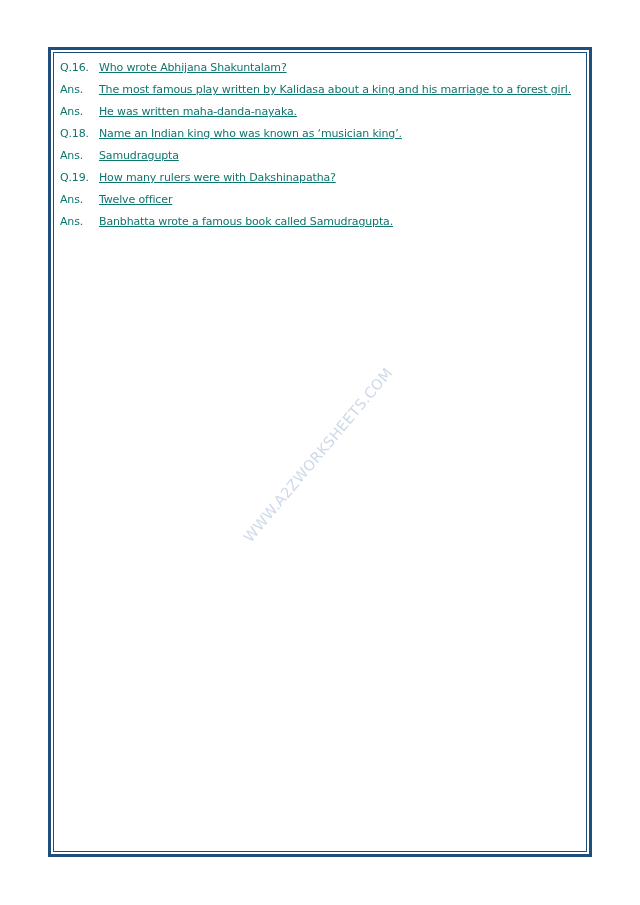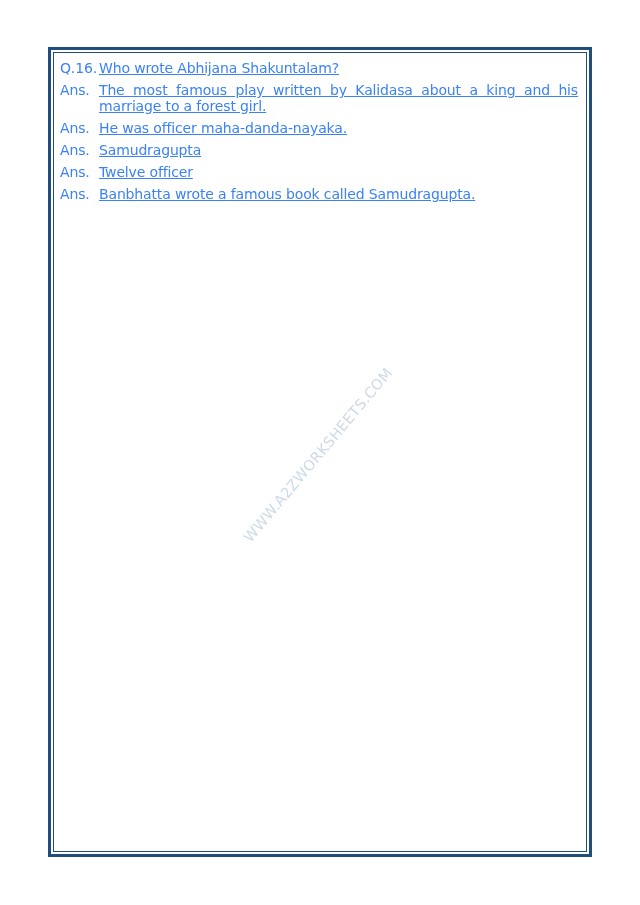--- a/index.html
+++ b/index.html
@@ -6,21 +6,21 @@
     body { width: 640px; height: 905px; position: relative; overflow: hidden; font-family: "DejaVu Sans", sans-serif; }
     .frame-outer {
       position: absolute; left: 48px; top: 47px; width: 544px; height: 810px;
       box-sizing: border-box; border: 3px solid #1f4e7d; background: #fff;
     }
     .frame-inner {
       position: absolute; left: 2px; top: 2px; right: 2px; bottom: 2px;
       border: 1px solid #1f4e7d; background: #fff;
     }
     .qa-list { position: absolute; left: 6px; top: 7px; right: 8px; }
-    .row { display: flex; font-size: 14px; line-height: 16px; color: #3b82f6; margin-bottom: 6px; letter-spacing: -0.15px; justify-content: flex-end; }
+    .row { display: flex; font-size: 11px; line-height: 16px; color: #0f766e; margin-bottom: 6px; letter-spacing: -0.15px; justify-content: flex-end; }
     .row .lbl { width: 39px; flex: 0 0 39px; }
     .row .txt { flex: 1; text-decoration: underline; }
     .row.ans .txt { text-align: justify; }
     .watermark {
       position: absolute; left: 318px; top: 455px; transform: translate(-50%, -50%) rotate(-50deg);
       font-size: 14.5px; color: #c4d3e6; letter-spacing: 0.3px; white-space: nowrap; opacity: 0.85;
       font-family: "DejaVu Sans", sans-serif;
     }
   </style>
 </head>
@@ -32,25 +32,33 @@
       <div class="row">
         <span class="lbl">Q.16.</span>
         <span class="txt">Who wrote Abhijana Shakuntalam?</span>
       </div>
       <div class="row ans">
         <span class="lbl">Ans.</span>
         <span class="txt">The most famous play written by Kalidasa about a king and his marriage to a forest girl.</span>
       </div>
       <div class="row ans">
         <span class="lbl">Ans.</span>
-        <span class="txt">He was officer maha-danda-nayaka.</span>
+        <span class="txt">He was written maha-danda-nayaka.</span>
+      </div>
+      <div class="row">
+        <span class="lbl">Q.18.</span>
+        <span class="txt">Name an Indian king who was known as ‘musician king’.</span>
       </div>
       <div class="row ans">
         <span class="lbl">Ans.</span>
         <span class="txt">Samudragupta</span>
+      </div>
+      <div class="row">
+        <span class="lbl">Q.19.</span>
+        <span class="txt">How many rulers were with Dakshinapatha?</span>
       </div>
       <div class="row ans">
         <span class="lbl">Ans.</span>
         <span class="txt">Twelve officer</span>
       </div>
       <div class="row ans">
         <span class="lbl">Ans.</span>
         <span class="txt">Banbhatta wrote a famous book called Samudragupta.</span>
       </div>
     </div>

